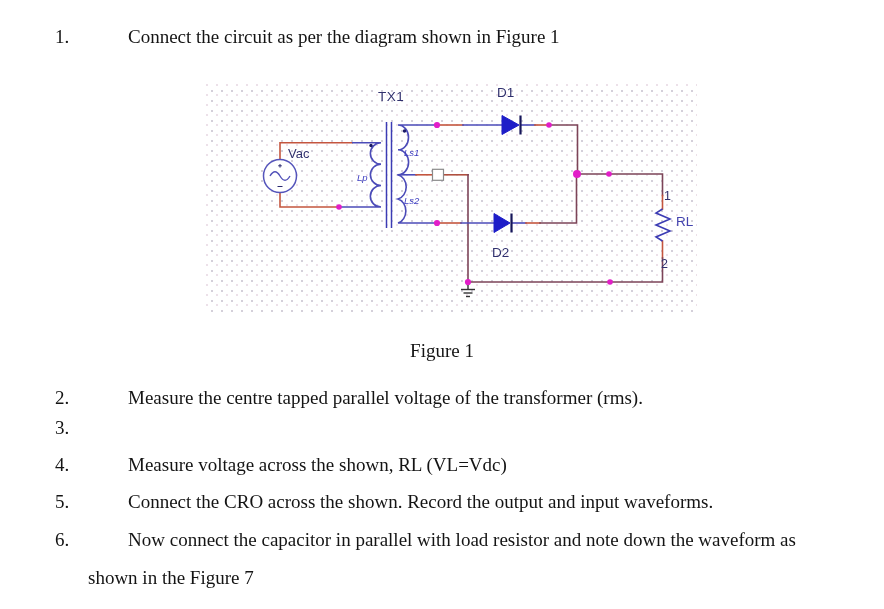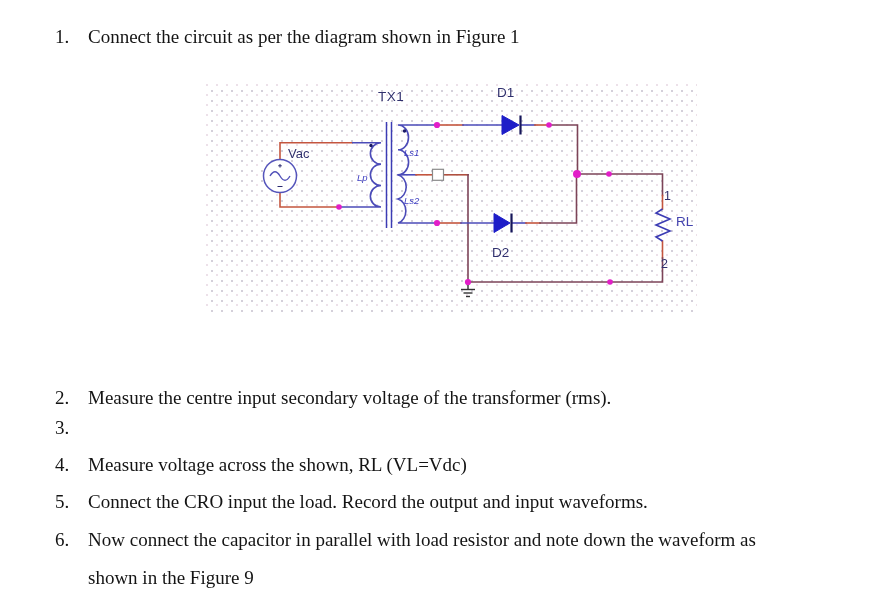--- a/index.html
+++ b/index.html
@@ -2,21 +2,21 @@
 <html><head>
 <meta charset="utf-8">
 <style>
   html,body{margin:0;padding:0;background:#fff;}
   .page{
     position:relative;width:884px;height:609px;background:#ffffff;overflow:hidden;
     font-family:"Liberation Serif", serif;color:#141414;
   }
   .step{position:absolute;left:55px;display:flex;font-size:19px;line-height:22px;}
   .step .num{width:33px;flex:0 0 33px;}
-  .step .txt{white-space:nowrap;}
+  .step .txt{white-space:nowrap;margin-left:40px;}
   .cont-line{position:absolute;left:88px;font-size:19px;line-height:22px;white-space:nowrap;}
   .fig-caption{position:absolute;top:340px;left:0;width:884px;text-align:center;font-size:19px;}
   .schematic{
     position:absolute;left:205px;top:84px;width:492px;height:229px;
     background-color:#ffffff;
     background-image:
       radial-gradient(circle, rgba(160,150,172,0.45) 0.9px, transparent 1.3px),
       radial-gradient(circle, rgba(196,160,186,0.32) 0.9px, transparent 1.3px);
     background-size:10px 10px,10px 10px;
     background-position:2px 2px,7px 6px;
@@ -128,35 +128,36 @@
       <text x="288" y="158" font-size="13" fill="#31316e">Vac</text>
       <text x="676" y="226" font-size="13.5" fill="#4343ae">RL</text>
       <text x="664" y="200" font-size="12.5" fill="#31316e">1</text>
       <text x="661" y="268" font-size="12.5" fill="#31316e">2</text>
       <text x="357" y="181" font-size="9.5" font-style="italic" fill="#3c3cc0">Lp</text>
       <text x="404" y="156" font-size="9.5" font-style="italic" fill="#3c3cc0">Ls1</text>
       <text x="404" y="204" font-size="9.5" font-style="italic" fill="#3c3cc0">Ls2</text>
     </svg>
   </div>
 
+  <div class="fig-caption">Figure 1</div>
 
   <div class="step" style="top:387px;">
     <span class="num">2.</span>
-    <span class="txt">Measure the centre input secondary voltage of the transformer (rms).</span>
+    <span class="txt">Measure the centre tapped parallel voltage of the transformer (rms).</span>
   </div>
   <div class="step" style="top:417px;">
     <span class="num">3.</span>
   </div>
   <div class="step" style="top:454px;">
     <span class="num">4.</span>
     <span class="txt">Measure voltage across the shown, RL (VL=Vdc)</span>
   </div>
   <div class="step" style="top:491px;">
     <span class="num">5.</span>
-    <span class="txt">Connect the CRO input the load. Record the output and input waveforms.</span>
+    <span class="txt">Connect the CRO across the shown. Record the output and input waveforms.</span>
   </div>
   <div class="step" style="top:529px;">
     <span class="num">6.</span>
     <span class="txt">Now connect the capacitor in parallel with load resistor and note down the waveform as</span>
   </div>
-  <div class="cont-line" style="top:567px;">shown in the Figure 9</div>
+  <div class="cont-line" style="top:567px;">shown in the Figure 7</div>
 
 </div>
 
 </body></html>

